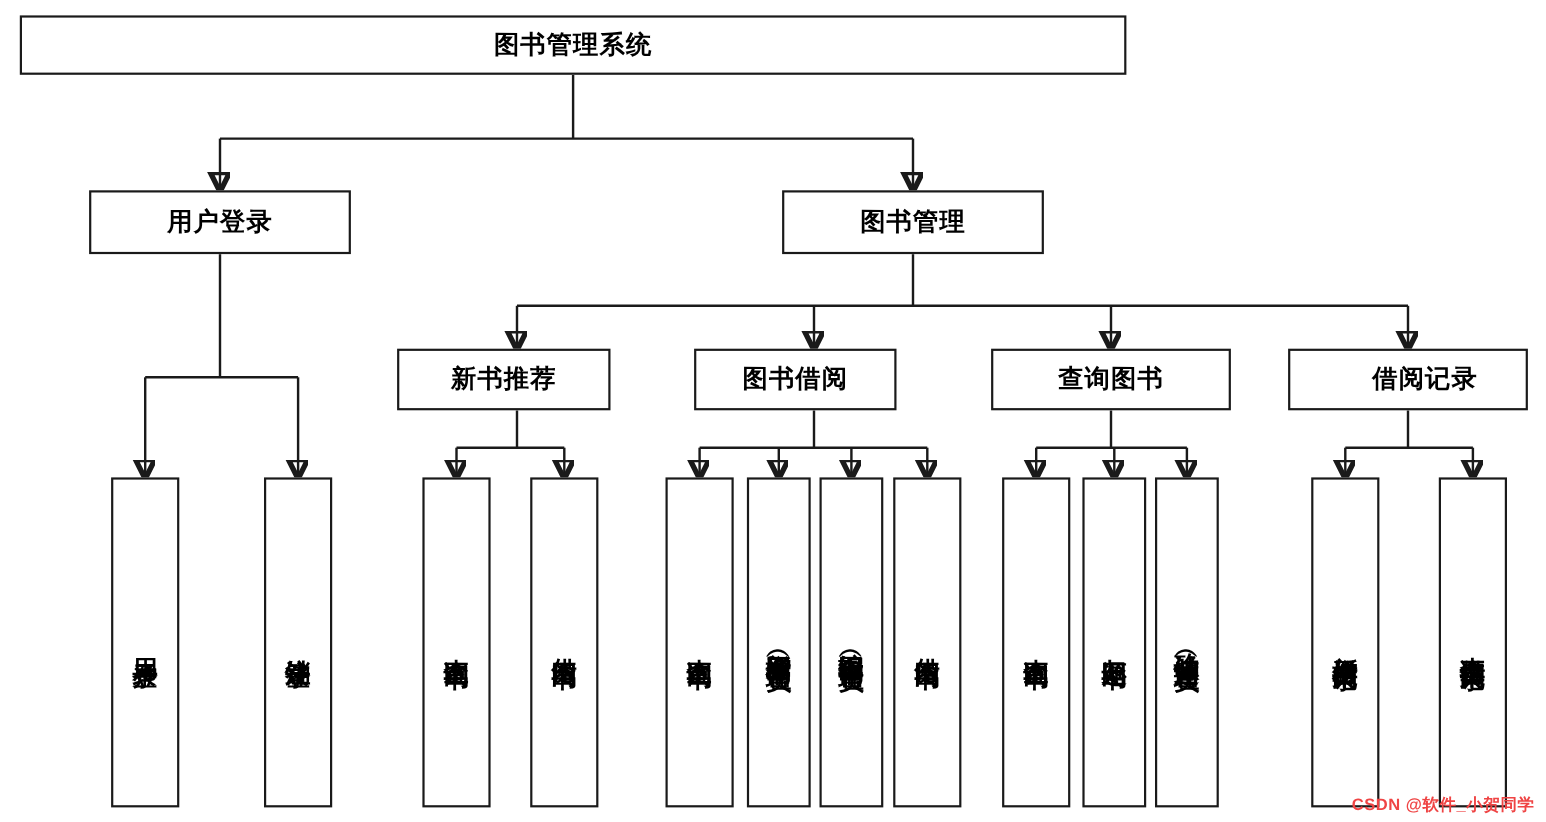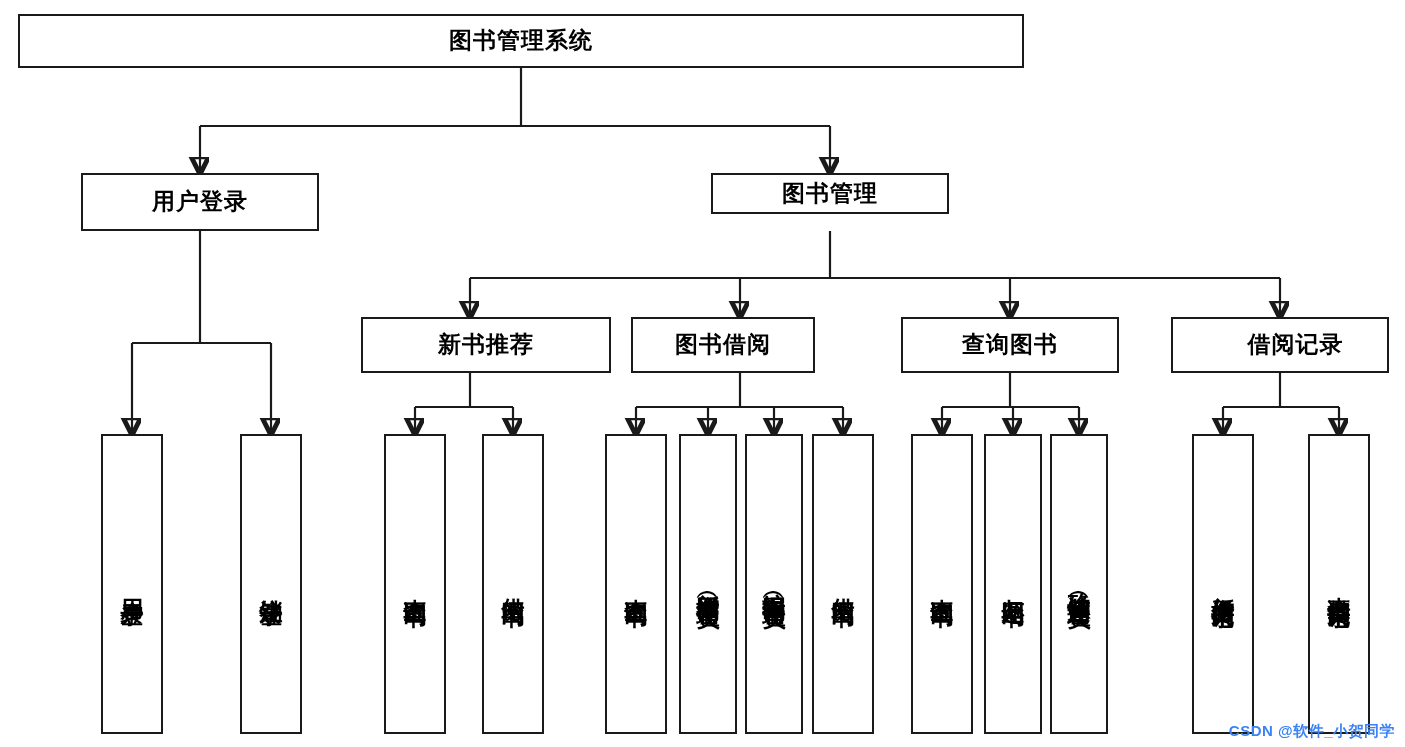--- a/index.html
+++ b/index.html
@@ -54,21 +54,21 @@
   svg.links path, svg.links line {
     stroke: #1a1a1a;
     stroke-width: 2.2;
     fill: none;
   }
   .watermark {
     position: absolute;
     right: 10px;
     bottom: 6px;
     font-size: 15px;
-    color: #3b82f6;
+    color: #ef4444;
     letter-spacing: 0.5px;
     white-space: nowrap;
   }
 </style>
 </head>
 <body>
 
 <div id="canvas">
   <svg class="links" viewBox="0 0 1405 747">
     <defs>
@@ -113,24 +113,24 @@
       </g>
   </svg>
 
   <div id="nodes">
       <div class="node horizontal" style="left: 18px; top: 14px; width: 1006px; height: 54px;">
         <span>图书管理系统</span>
       </div>
       <div class="node horizontal" style="left: 81px; top: 173px; width: 238px; height: 58px;">
         <span>用户登录</span>
       </div>
-      <div class="node horizontal" style="left: 711px; top: 173px; width: 238px; height: 41px;">
+      <div class="node horizontal" style="left: 711px; top: 173px; width: 238px; height: 58px;">
         <span>图书管理</span>
       </div>
-      <div class="node horizontal" style="left: 361px; top: 317px; width: 250px; height: 56px;">
+      <div class="node horizontal" style="left: 361px; top: 317px; width: 194px; height: 56px;">
         <span>新书推荐</span>
       </div>
       <div class="node horizontal" style="left: 631px; top: 317px; width: 184px; height: 56px;">
         <span>图书借阅</span>
       </div>
       <div class="node horizontal" style="left: 901px; top: 317px; width: 218px; height: 56px;">
         <span>查询图书</span>
       </div>
       <div class="node horizontal" style="left: 1171px; top: 317px; width: 218px; height: 56px; padding-left: 31px;">
         <span>借阅记录</span>

